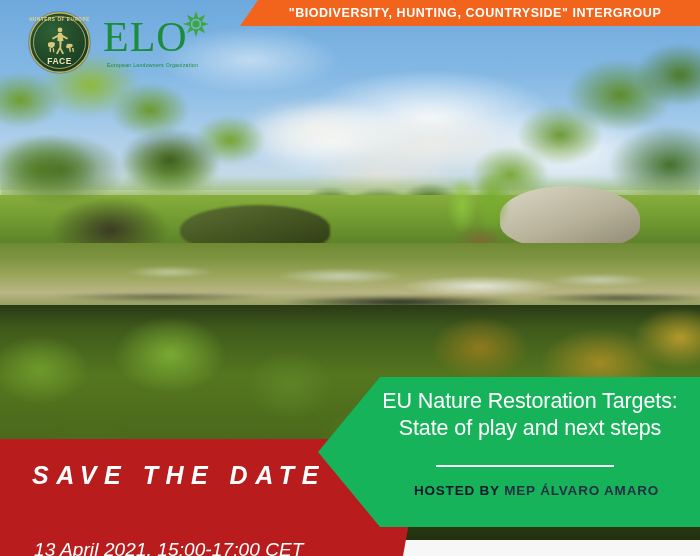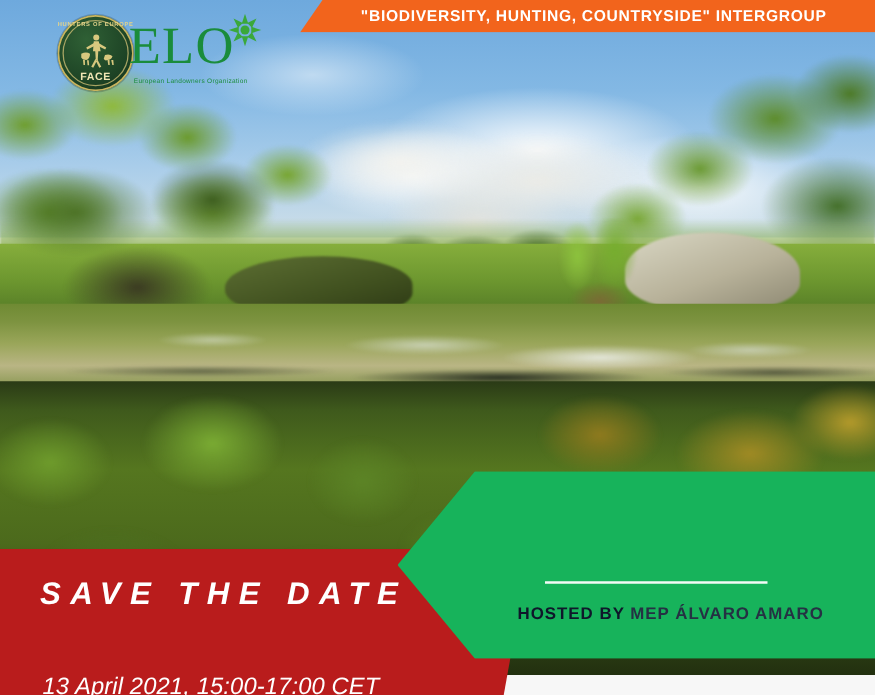--- a/index.html
+++ b/index.html
@@ -206,21 +206,21 @@
     font-size: 12.5px;
     font-weight: bold;
     letter-spacing: 0.55px;
     white-space: nowrap;
     padding-left: 10px;
   }
 
   
   .face-logo {
     position: absolute;
-    left: 46px; top: 12px;
+    left: 29px; top: 12px;
     width: 61px; height: 61px;
     border-radius: 50%;
     background: radial-gradient(circle at 38% 32%, #2f6035 0%, #1d4325 62%, #132e19 100%);
     box-shadow: inset 0 0 0 1.4px #c9b560, 0 0 0 1px rgba(0,0,0,0.18);
   }
   .face-logo .ring {
     position: absolute;
     left: 4px; top: 4px; right: 4px; bottom: 4px;
     border-radius: 50%;
     border: 1px solid rgba(214,196,120,0.75);
@@ -421,20 +421,24 @@
     </svg>
     <div class="elo-sub">European Landowners Organization</div>
   </div>
 
   <div class="navy-panel">
     <div class="std">SAVE THE DATE</div>
     <div class="when">13 April 2021, 15:00-17:00 CET</div>
   </div>
 
   <div class="green-panel">
+    <div class="title">
+      <span>EU Nature Restoration Targets:</span><br>
+      <span>State of play and next steps</span>
+    </div>
     <div class="divider"></div>
     <div class="host">
       <span class="hb">HOSTED BY</span>
       <span class="mep">MEP ÁLVARO AMARO</span>
     </div>
   </div>
 
   <div class="bottom-strip"></div>
 
 </div>

